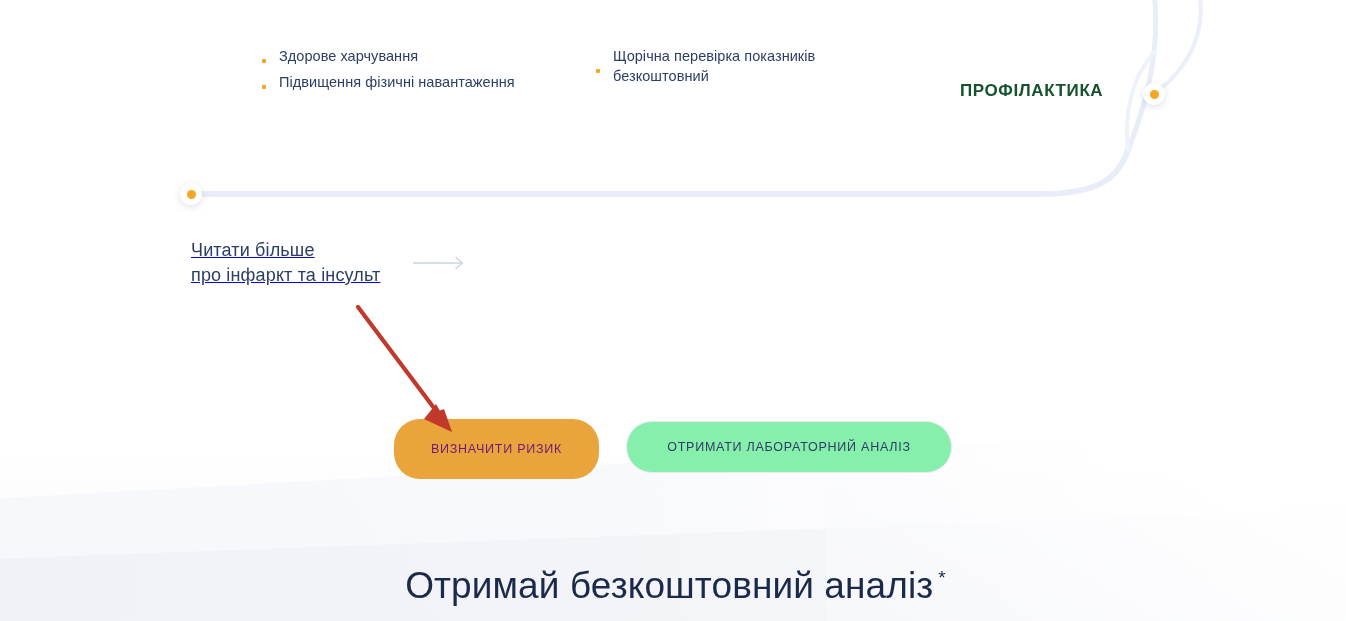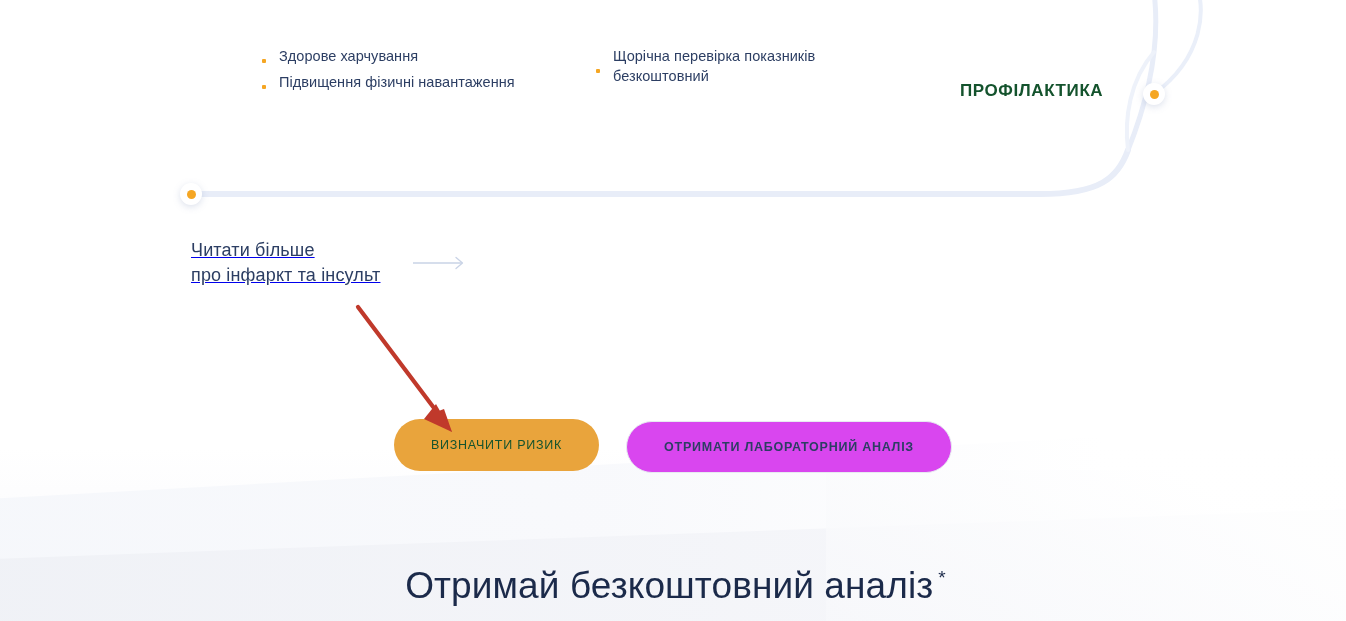--- a/index.html
+++ b/index.html
@@ -169,44 +169,44 @@
   
   .cta-row {
     position: absolute;
     left: 394px;
     top: 419px;
     display: flex;
     align-items: flex-start;
   }
   .btn-primary {
     width: 205px;
-    height: 52px;
+    height: 60px;
     border: none;
     border-radius: 26px;
     background: #E9A43C;
-    color: #14532d;
+    color: #701a75;
     font-family: "Liberation Sans", sans-serif;
     font-size: 12.5px;
     font-weight: 400;
     letter-spacing: .75px;
     cursor: pointer;
     padding: 0;
   }
   .btn-secondary {
     margin-left: 27px;
     margin-top: 2px;
     min-width: 326px;
     height: 52px;
     border: 1px solid #E7EAF1;
     border-radius: 26px;
-    background: #d946ef;
+    background: #86efac;
     color: #2C3E63;
     font-family: "Liberation Sans", sans-serif;
     font-size: 12.5px;
-    font-weight: 700;
+    font-weight: 400;
     letter-spacing: .75px;
     cursor: pointer;
     padding: 0 26px;
   }
 
   
   .section-heading {
     position: absolute;
     left: 0;
     right: 0;

